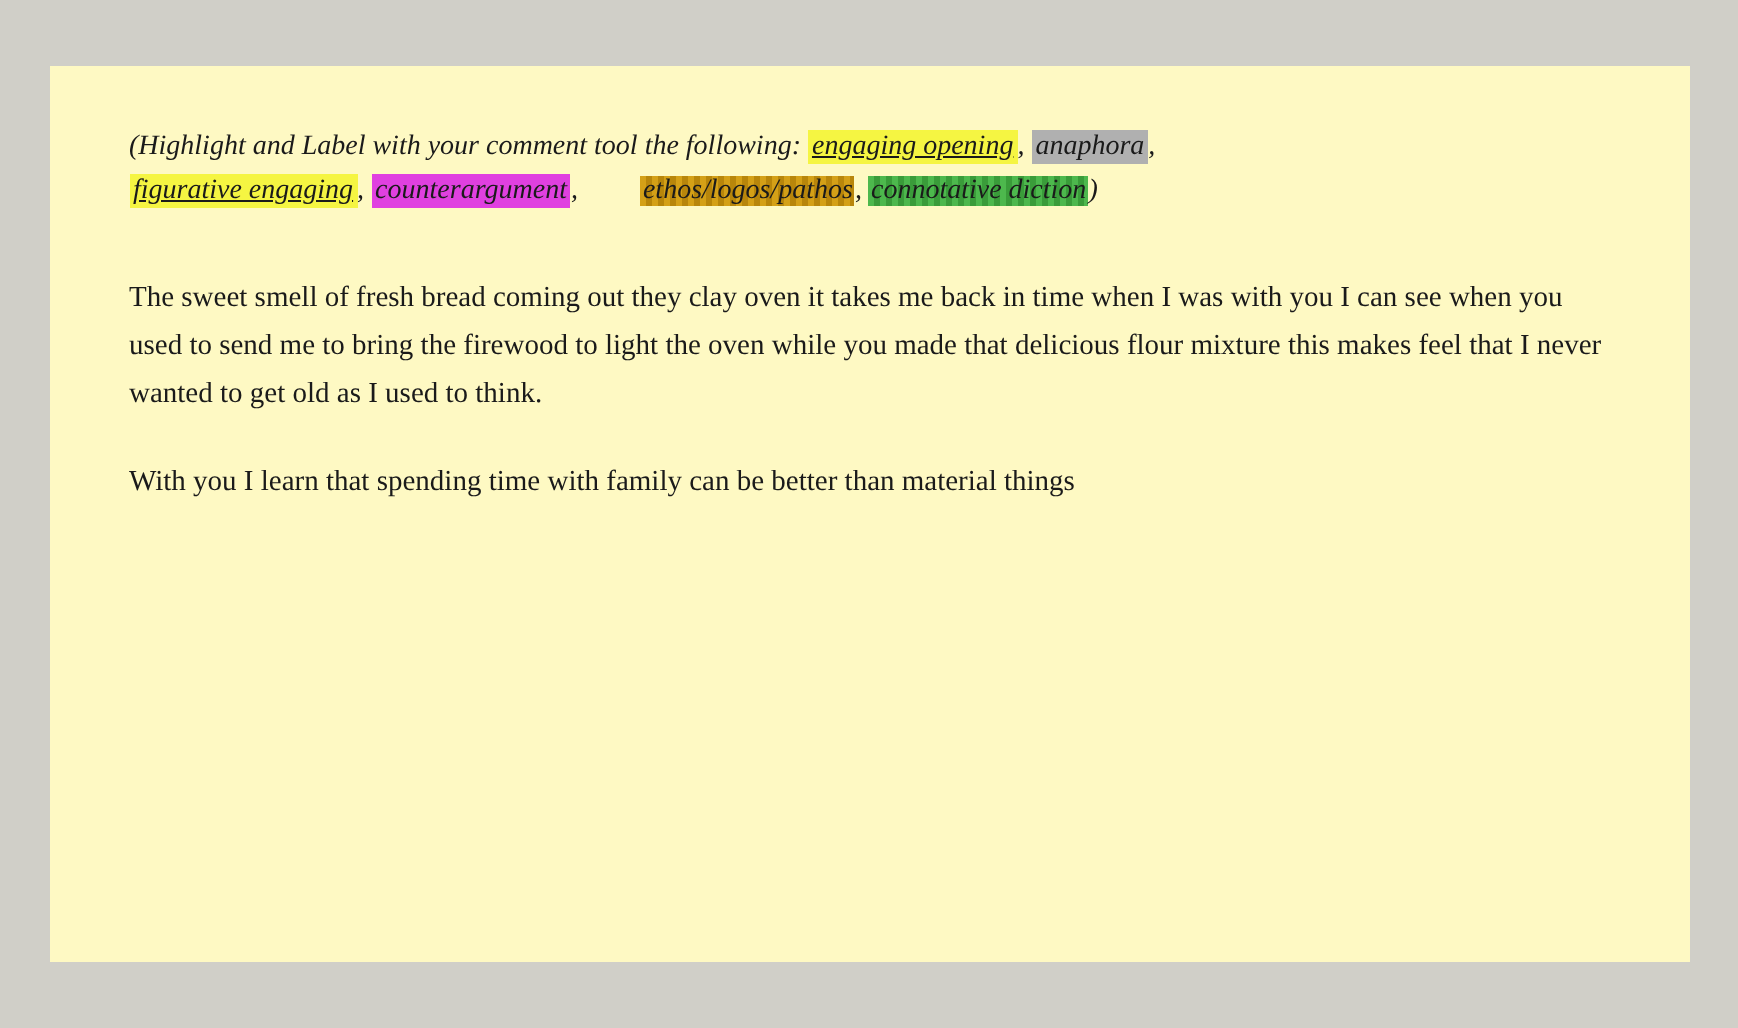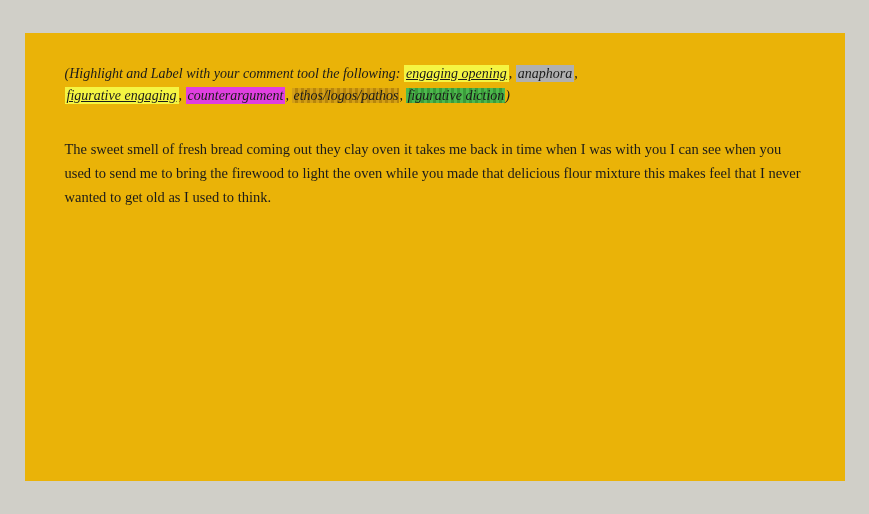--- a/index.html
+++ b/index.html
@@ -15,21 +15,21 @@
       font-family: Georgia, 'Times New Roman', serif;
       overflow: hidden;
       display: flex;
       align-items: center;
       justify-content: center;
     }
 
     .page {
       width: 820px;
       height: 448px;
-      background-color: #eab308;
+      background-color: #fef9c3;
       padding: 30px 40px;
       position: relative;
     }
 
     .instruction-block {
       font-style: italic;
       font-size: 14px;
       line-height: 1.6;
       color: #1a1a1a;
       margin-bottom: 30px;
@@ -71,20 +71,21 @@
     .ethos-logos {
       background: repeating-linear-gradient(
         90deg,
         #d4a017 0px,
         #d4a017 3px,
         #b8860b 3px,
         #b8860b 6px
       );
       padding: 0px 1px;
       font-style: italic;
+      margin-left: 28px;
     }
 
     .connotative {
       background: repeating-linear-gradient(
         90deg,
         #4db84d 0px,
         #4db84d 3px,
         #3a9c3a 3px,
         #3a9c3a 6px
       );
@@ -93,19 +94,20 @@
     }
   </style>
 </head>
 <body>
 
 <div class="page">
 
   <div class="instruction-block">
     <span>(Highlight and Label with your comment tool the following:&nbsp;</span><span class="highlight-yellow">engaging opening</span><span>,&nbsp;</span><span class="highlight-gray">anaphora</span><span>,</span>
     <br>
-    <span class="highlight-yellow">figurative engaging</span><span>,&nbsp;</span><span class="highlight-magenta">counterargument</span><span>,&nbsp;</span><span class="ethos-logos">ethos/logos/pathos</span><span>,&nbsp;</span><span class="connotative">figurative diction</span><span>)</span>
+    <span class="highlight-yellow">figurative engaging</span><span>,&nbsp;</span><span class="highlight-magenta">counterargument</span><span>,&nbsp;</span><span class="ethos-logos">ethos/logos/pathos</span><span>,&nbsp;</span><span class="connotative">connotative diction</span><span>)</span>
   </div>
 
   <p class="body-text">The sweet smell of fresh bread coming out they clay oven it takes me back in time when I was with you I can see when you used to send me to bring the firewood to light the oven while you made that delicious flour mixture this makes feel that I never wanted to get old as I used to think.</p>
 
+  <p class="second-paragraph">With you I learn that spending time with family can be better than material things</p>
 
 </div>
 
 </body></html>

